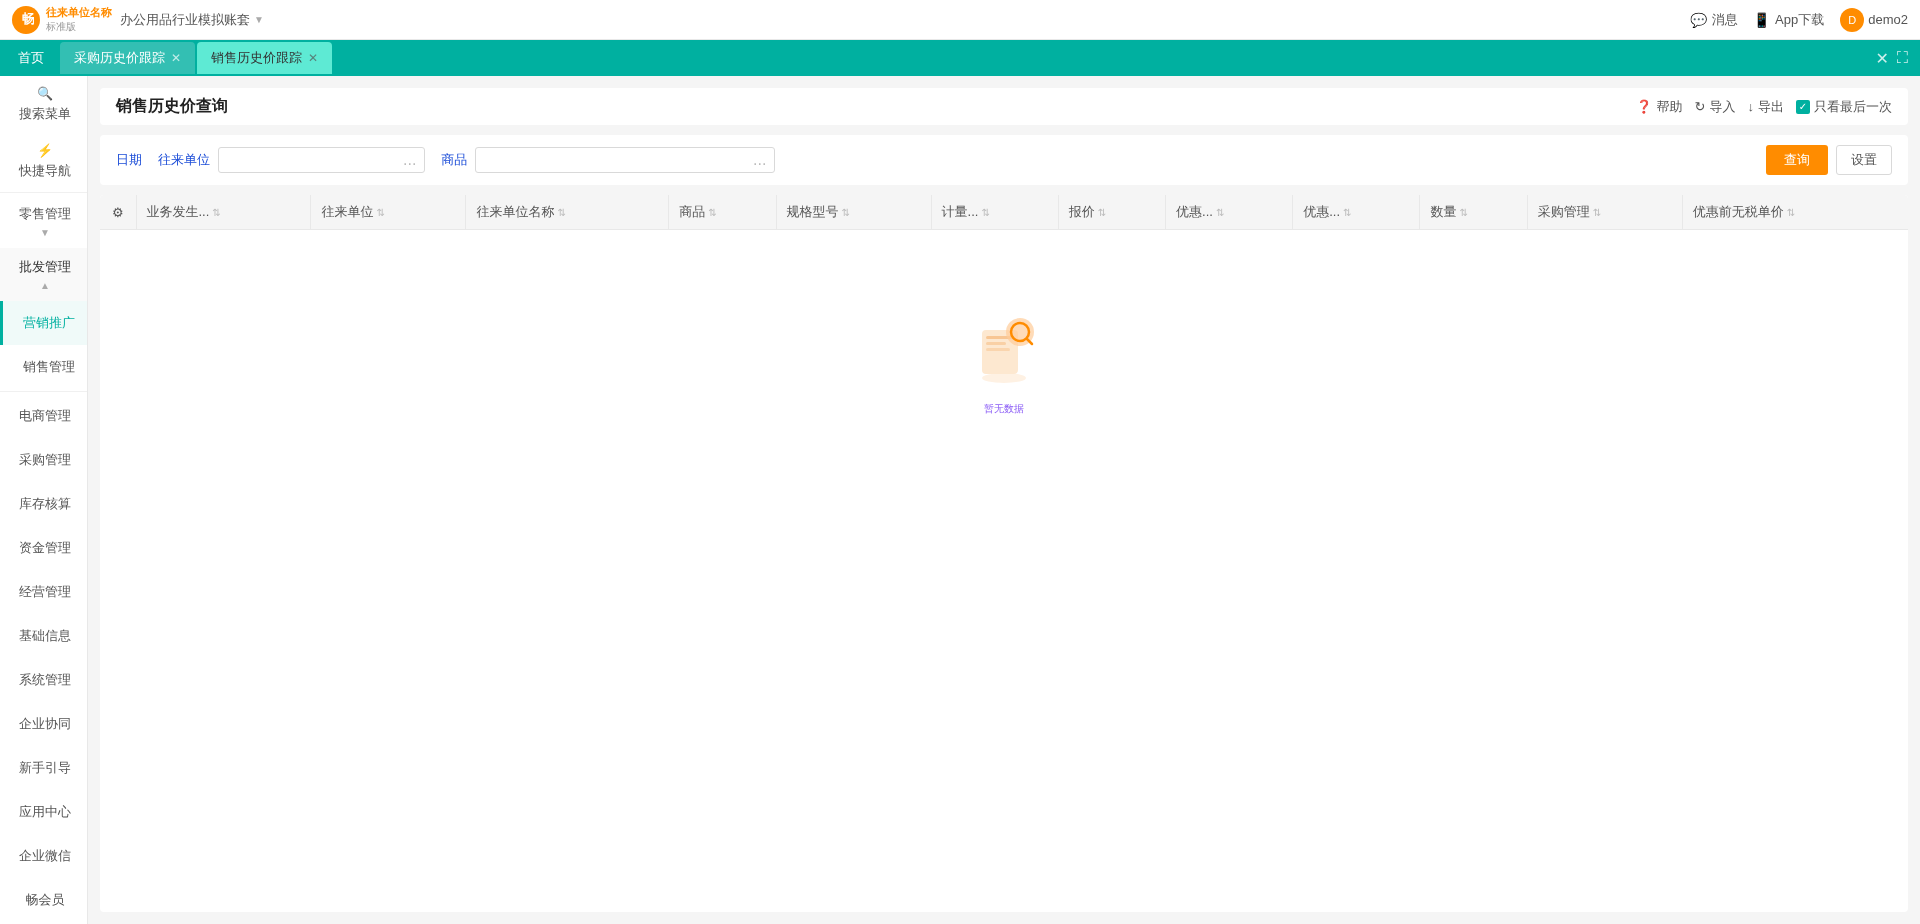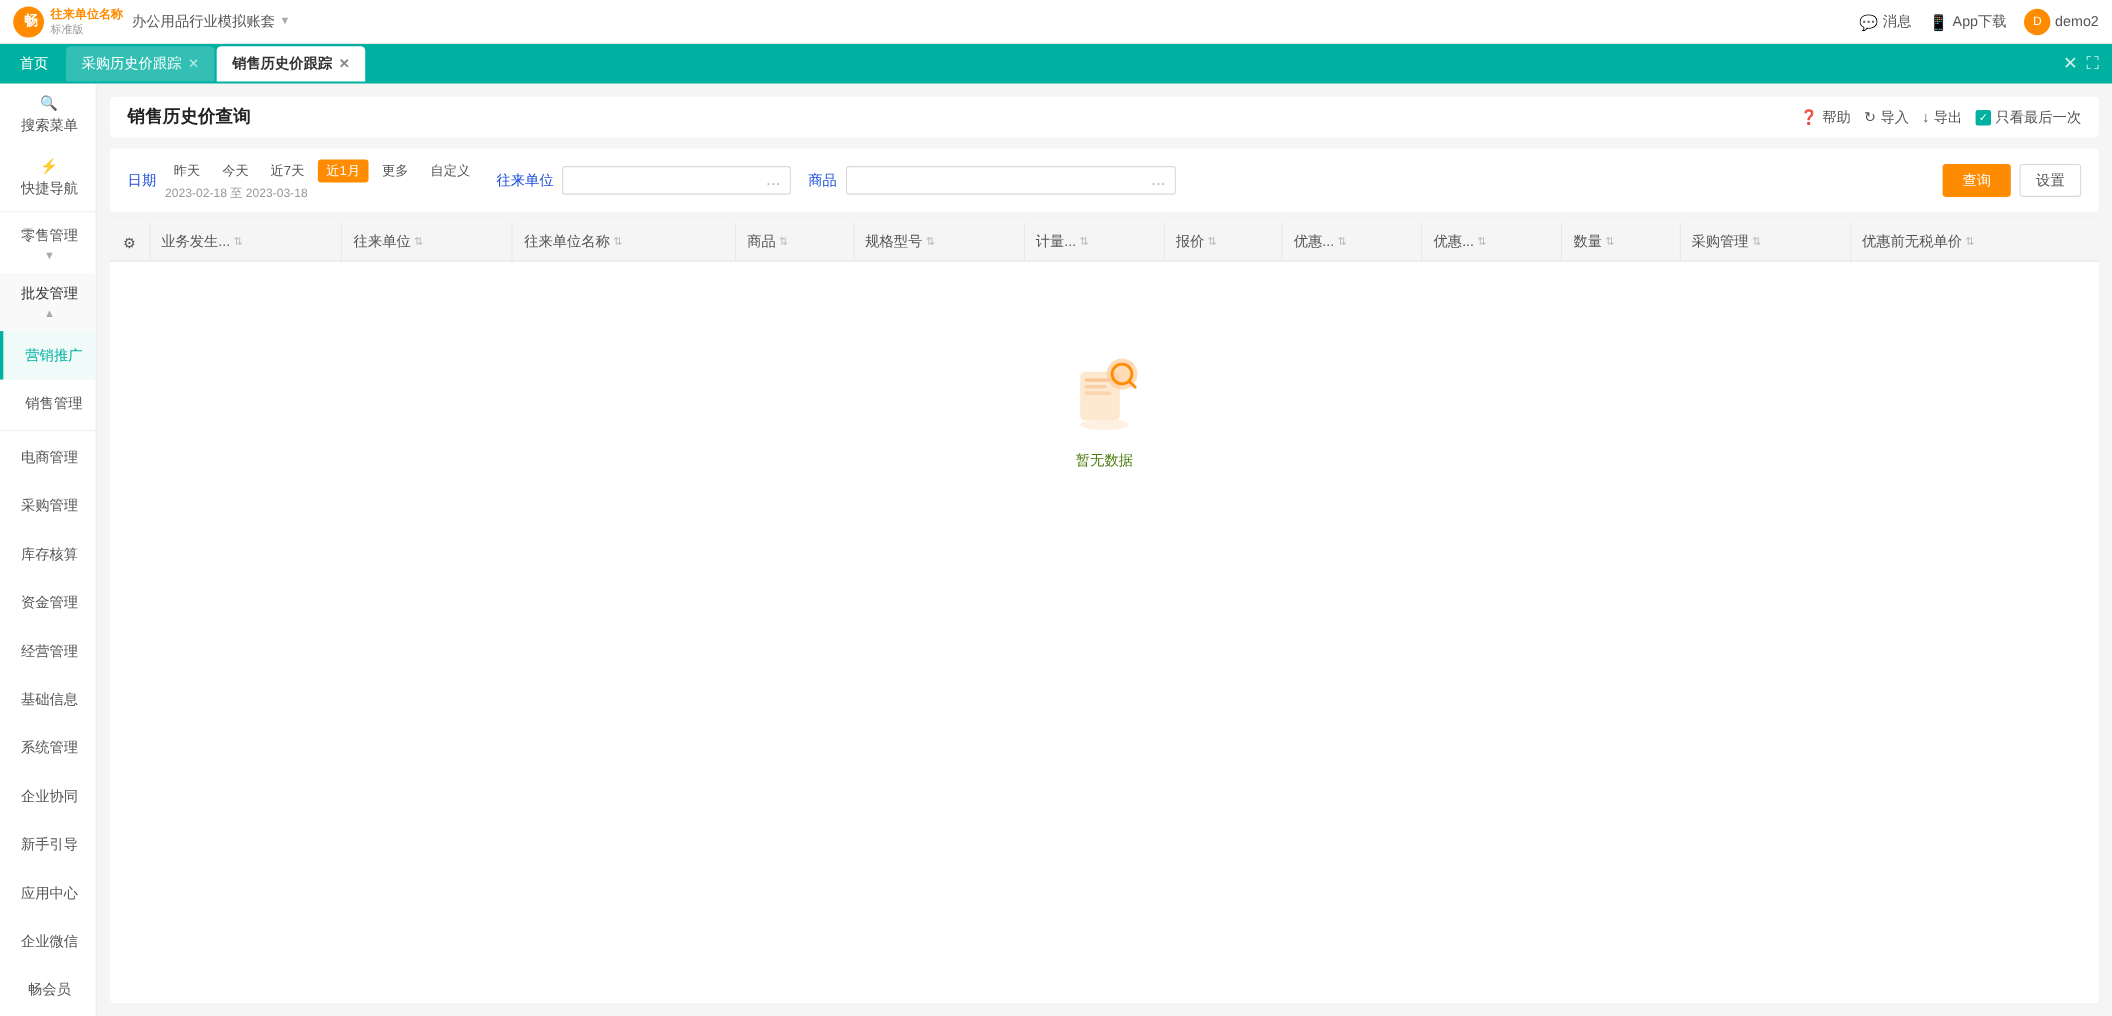--- a/index.html
+++ b/index.html
@@ -93,23 +93,22 @@
       font-size: 13px;
       white-space: nowrap;
       text-align: center;
     }
     .tab.home {
       background: transparent;
       color: #fff;
       font-weight: 500;
     }
     .tab.active {
-      background: #ffffff;
+      background: #5eead4;
       color: #333;
-      font-weight: bold;
     }
     .tab.inactive {
       background: rgba(255,255,255,0.2);
       color: #fff;
     }
     .tab-close {
       font-size: 12px;
       color: inherit;
       opacity: 0.7;
       cursor: pointer;
@@ -338,21 +337,21 @@
       flex-direction: column;
       align-items: center;
       justify-content: center;
       padding: 80px 0;
       gap: 12px;
     }
     .empty-icon {
       width: 80px;
       height: 80px;
     }
-    .empty-text { color: #4d7c0f; font-size: 13px; }
+    .empty-text { color: #8b5cf6; font-size: 10px; }
   </style>
 </head>
 <body>
 
 <div class="topbar">
   <div class="topbar-logo">
     <div class="logo-icon">
       <svg width="16" height="16" viewBox="0 0 16 16" fill="none">
         <circle cx="8" cy="8" r="7" fill="#ff8c00"></circle>
         <text x="4" y="11" font-size="8" fill="#fff" font-weight="bold">畅</text>
@@ -489,31 +488,20 @@
         <div class="header-action">
           <div class="checkbox-checked">✓</div>
           <span>只看最后一次</span>
         </div>
       </div>
     </div>
 
     <div class="filter-bar">
       <div class="filter-group">
         <span class="filter-label">日期</span>
-        <div style="display:flex;flex-direction:column;">
-          <div class="date-options">
-            <span class="date-opt">昨天</span>
-            <span class="date-opt">今天</span>
-            <span class="date-opt">近7天</span>
-            <span class="date-opt active">近1月</span>
-            <span class="date-opt">更多</span>
-            <span class="date-opt">自定义</span>
-          </div>
-          <div class="date-range">2023-02-18 至 2023-03-18</div>
-        </div>
       </div>
 
       <div class="filter-group">
         <span class="filter-label">往来单位</span>
         <div class="filter-input-wrap">
           <input type="text" style="">
           <span class="filter-dots">...</span>
         </div>
       </div>
 

